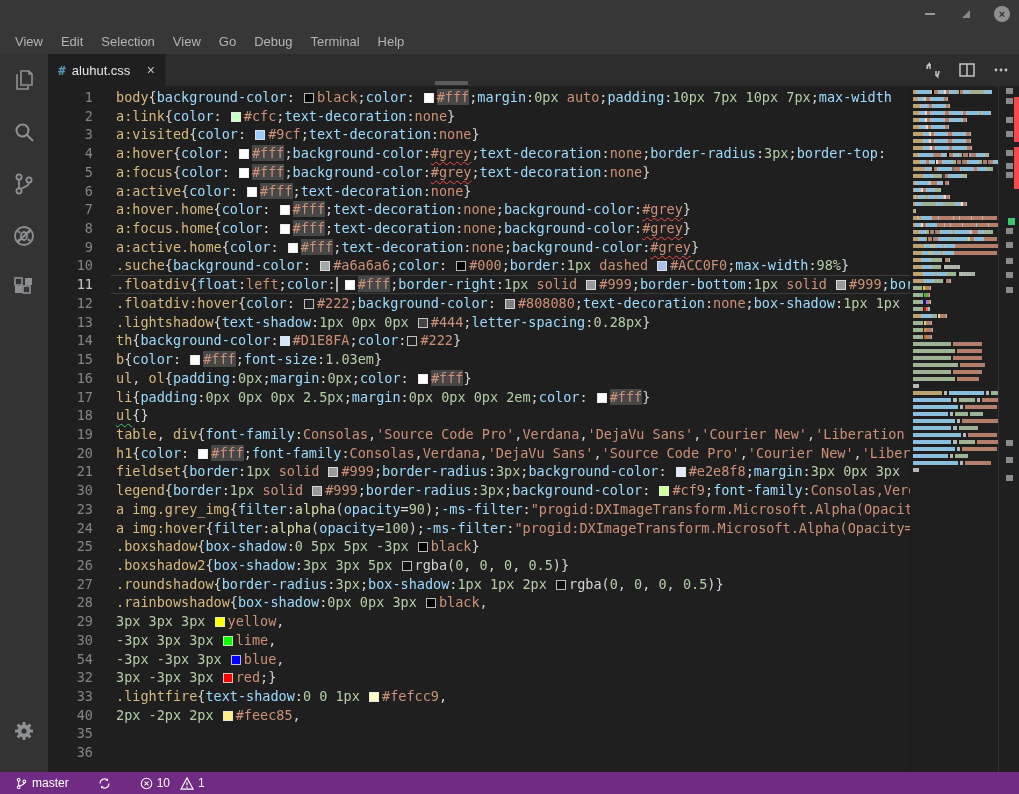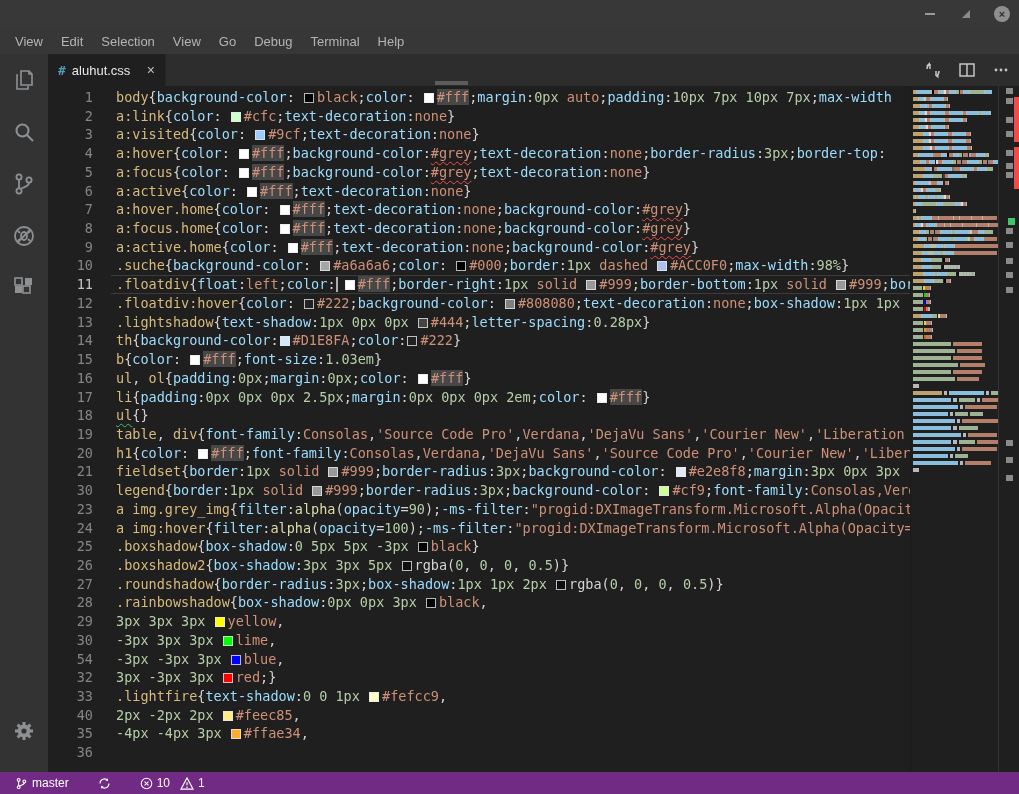--- a/index.html
+++ b/index.html
@@ -279,21 +279,20 @@
         <div class="code-line" style="top: 449.28px;"><span class="tk" style="color: rgb(215, 186, 125);">.boxshadow</span><span class="tk" style="color: rgb(212, 212, 212);">{</span><span class="tk" style="color: rgb(156, 220, 254);">box-shadow</span><span class="tk" style="color: rgb(212, 212, 212);">:</span><span class="tk" style="color: rgb(181, 206, 168);">0 5px 5px -3px</span><span class="tk" style="color: rgb(212, 212, 212);"> </span><span class="swatch" style="background: rgb(0, 0, 0);"></span><span class="tk" style="color: rgb(206, 145, 120);">black</span><span class="tk" style="color: rgb(212, 212, 212);">}</span></div>
         <div class="code-line" style="top: 468px;"><span class="tk" style="color: rgb(215, 186, 125);">.boxshadow2</span><span class="tk" style="color: rgb(212, 212, 212);">{</span><span class="tk" style="color: rgb(156, 220, 254);">box-shadow</span><span class="tk" style="color: rgb(212, 212, 212);">:</span><span class="tk" style="color: rgb(181, 206, 168);">3px 3px 5px</span><span class="tk" style="color: rgb(212, 212, 212);"> </span><span class="swatch" style="background: rgba(0, 0, 0, 0.5);"></span><span class="tk" style="color: rgb(212, 212, 212);">rgba</span><span class="tk" style="color: rgb(212, 212, 212);">(</span><span class="tk" style="color: rgb(181, 206, 168);">0</span><span class="tk" style="color: rgb(212, 212, 212);">, </span><span class="tk" style="color: rgb(181, 206, 168);">0</span><span class="tk" style="color: rgb(212, 212, 212);">, </span><span class="tk" style="color: rgb(181, 206, 168);">0</span><span class="tk" style="color: rgb(212, 212, 212);">, </span><span class="tk" style="color: rgb(181, 206, 168);">0.5</span><span class="tk" style="color: rgb(212, 212, 212);">)}</span></div>
         <div class="code-line" style="top: 486.72px;"><span class="tk" style="color: rgb(215, 186, 125);">.roundshadow</span><span class="tk" style="color: rgb(212, 212, 212);">{</span><span class="tk" style="color: rgb(156, 220, 254);">border-radius</span><span class="tk" style="color: rgb(212, 212, 212);">:</span><span class="tk" style="color: rgb(181, 206, 168);">3px</span><span class="tk" style="color: rgb(212, 212, 212);">;</span><span class="tk" style="color: rgb(156, 220, 254);">box-shadow</span><span class="tk" style="color: rgb(212, 212, 212);">:</span><span class="tk" style="color: rgb(181, 206, 168);">1px 1px 2px</span><span class="tk" style="color: rgb(212, 212, 212);"> </span><span class="swatch" style="background: rgba(0, 0, 0, 0.5);"></span><span class="tk" style="color: rgb(212, 212, 212);">rgba</span><span class="tk" style="color: rgb(212, 212, 212);">(</span><span class="tk" style="color: rgb(181, 206, 168);">0</span><span class="tk" style="color: rgb(212, 212, 212);">, </span><span class="tk" style="color: rgb(181, 206, 168);">0</span><span class="tk" style="color: rgb(212, 212, 212);">, </span><span class="tk" style="color: rgb(181, 206, 168);">0</span><span class="tk" style="color: rgb(212, 212, 212);">, </span><span class="tk" style="color: rgb(181, 206, 168);">0.5</span><span class="tk" style="color: rgb(212, 212, 212);">)}</span></div>
         <div class="code-line" style="top: 505.44px;"><span class="tk" style="color: rgb(215, 186, 125);">.rainbowshadow</span><span class="tk" style="color: rgb(212, 212, 212);">{</span><span class="tk" style="color: rgb(156, 220, 254);">box-shadow</span><span class="tk" style="color: rgb(212, 212, 212);">:</span><span class="tk" style="color: rgb(181, 206, 168);">0px 0px 3px</span><span class="tk" style="color: rgb(212, 212, 212);"> </span><span class="swatch" style="background: rgb(0, 0, 0);"></span><span class="tk" style="color: rgb(206, 145, 120);">black</span><span class="tk" style="color: rgb(212, 212, 212);">,</span></div>
         <div class="code-line" style="top: 524.16px;"><span class="tk" style="color: rgb(181, 206, 168);">3px 3px 3px</span><span class="tk" style="color: rgb(212, 212, 212);"> </span><span class="swatch" style="background: yellow;"></span><span class="tk" style="color: rgb(206, 145, 120);">yellow</span><span class="tk" style="color: rgb(212, 212, 212);">,</span></div>
         <div class="code-line" style="top: 542.88px;"><span class="tk" style="color: rgb(181, 206, 168);">-3px 3px 3px</span><span class="tk" style="color: rgb(212, 212, 212);"> </span><span class="swatch" style="background: lime;"></span><span class="tk" style="color: rgb(206, 145, 120);">lime</span><span class="tk" style="color: rgb(212, 212, 212);">,</span></div>
         <div class="code-line" style="top: 561.6px;"><span class="tk" style="color: rgb(181, 206, 168);">-3px -3px 3px</span><span class="tk" style="color: rgb(212, 212, 212);"> </span><span class="swatch" style="background: blue;"></span><span class="tk" style="color: rgb(206, 145, 120);">blue</span><span class="tk" style="color: rgb(212, 212, 212);">,</span></div>
         <div class="code-line" style="top: 580.32px;"><span class="tk" style="color: rgb(181, 206, 168);">3px -3px 3px</span><span class="tk" style="color: rgb(212, 212, 212);"> </span><span class="swatch" style="background: red;"></span><span class="tk" style="color: rgb(206, 145, 120);">red</span><span class="tk" style="color: rgb(212, 212, 212);">;}</span></div>
         <div class="code-line" style="top: 599.04px;"><span class="tk" style="color: rgb(215, 186, 125);">.lightfire</span><span class="tk" style="color: rgb(212, 212, 212);">{</span><span class="tk" style="color: rgb(156, 220, 254);">text-shadow</span><span class="tk" style="color: rgb(212, 212, 212);">:</span><span class="tk" style="color: rgb(181, 206, 168);">0 0 1px</span><span class="tk" style="color: rgb(212, 212, 212);"> </span><span class="swatch" style="background: rgb(254, 252, 201);"></span><span class="tk" style="color: rgb(206, 145, 120);">#fefcc9</span><span class="tk" style="color: rgb(212, 212, 212);">,</span></div>
         <div class="code-line" style="top: 617.76px;"><span class="tk" style="color: rgb(181, 206, 168);">2px -2px 2px</span><span class="tk" style="color: rgb(212, 212, 212);"> </span><span class="swatch" style="background: rgb(254, 236, 133);"></span><span class="tk" style="color: rgb(206, 145, 120);">#feec85</span><span class="tk" style="color: rgb(212, 212, 212);">,</span></div>
-        <div class="code-line" style="top: 636.48px;"><span class="tk" style="color: rgb(181, 206, 168);">-4px -4px 3px</span><span class="tk" style="color: rgb(212, 212, 212);"> </span><span class="swatch" style="background: rgb(255, 174, 52);"></span><span class="tk" style="color: rgb(206, 145, 120);">#ffae34</span><span class="tk" style="color: rgb(212, 212, 212);">,</span></div>
       </div>
   </div>
 
   <div class="minimap" id="minimap">
       <div class="mm-row" style="top: 2px;"><span class="mm-seg" style="width: 3.2px; background: rgb(215, 186, 125);"></span><span class="mm-seg" style="width: 1px; background: rgb(212, 212, 212);"></span><span class="mm-seg" style="width: 12.8px; background: rgb(156, 220, 254);"></span><span class="mm-seg" style="width: 1.6px; background: rgb(212, 212, 212);"></span><span class="mm-seg" style="width: 2px; background: rgb(0, 0, 0);"></span><span class="mm-seg" style="width: 4px; background: rgb(206, 145, 120);"></span><span class="mm-seg" style="width: 1px; background: rgb(212, 212, 212);"></span><span class="mm-seg" style="width: 4px; background: rgb(156, 220, 254);"></span><span class="mm-seg" style="width: 1.6px; background: rgb(212, 212, 212);"></span><span class="mm-seg" style="width: 2px; background: rgb(255, 255, 255);"></span><span class="mm-seg" style="width: 3.2px; background: rgb(206, 145, 120);"></span><span class="mm-seg" style="width: 1px; background: rgb(212, 212, 212);"></span><span class="mm-seg" style="width: 4.8px; background: rgb(156, 220, 254);"></span><span class="mm-seg" style="width: 1px; background: rgb(212, 212, 212);"></span><span class="mm-seg" style="width: 2.4px; background: rgb(181, 206, 168);"></span><span class="mm-seg" style="width: 1px; background: transparent;"></span><span class="mm-seg" style="width: 3.2px; background: rgb(206, 145, 120);"></span><span class="mm-seg" style="width: 1px; background: rgb(212, 212, 212);"></span><span class="mm-seg" style="width: 5.6px; background: rgb(156, 220, 254);"></span><span class="mm-seg" style="width: 1px; background: rgb(212, 212, 212);"></span><span class="mm-seg" style="width: 13.6px; background: rgb(181, 206, 168);"></span><span class="mm-seg" style="width: 1px; background: rgb(212, 212, 212);"></span><span class="mm-seg" style="width: 7.2px; background: rgb(156, 220, 254);"></span></div>
       <div class="mm-row" style="top: 9px;"><span class="mm-seg" style="width: 4.8px; background: rgb(215, 186, 125);"></span><span class="mm-seg" style="width: 1px; background: rgb(212, 212, 212);"></span><span class="mm-seg" style="width: 4px; background: rgb(156, 220, 254);"></span><span class="mm-seg" style="width: 1.6px; background: rgb(212, 212, 212);"></span><span class="mm-seg" style="width: 2px; background: rgb(204, 255, 204);"></span><span class="mm-seg" style="width: 3.2px; background: rgb(206, 145, 120);"></span><span class="mm-seg" style="width: 1px; background: rgb(212, 212, 212);"></span><span class="mm-seg" style="width: 12px; background: rgb(156, 220, 254);"></span><span class="mm-seg" style="width: 1px; background: rgb(212, 212, 212);"></span><span class="mm-seg" style="width: 3.2px; background: rgb(206, 145, 120);"></span><span class="mm-seg" style="width: 1px; background: rgb(212, 212, 212);"></span></div>
       <div class="mm-row" style="top: 16px;"><span class="mm-seg" style="width: 7.2px; background: rgb(215, 186, 125);"></span><span class="mm-seg" style="width: 1px; background: rgb(212, 212, 212);"></span><span class="mm-seg" style="width: 4px; background: rgb(156, 220, 254);"></span><span class="mm-seg" style="width: 1.6px; background: rgb(212, 212, 212);"></span><span class="mm-seg" style="width: 2px; background: rgb(153, 204, 255);"></span><span class="mm-seg" style="width: 3.2px; background: rgb(206, 145, 120);"></span><span class="mm-seg" style="width: 1px; background: rgb(212, 212, 212);"></span><span class="mm-seg" style="width: 12px; background: rgb(156, 220, 254);"></span><span class="mm-seg" style="width: 1px; background: rgb(212, 212, 212);"></span><span class="mm-seg" style="width: 3.2px; background: rgb(206, 145, 120);"></span><span class="mm-seg" style="width: 1px; background: rgb(212, 212, 212);"></span></div>
       <div class="mm-row" style="top: 23px;"><span class="mm-seg" style="width: 5.6px; background: rgb(215, 186, 125);"></span><span class="mm-seg" style="width: 1px; background: rgb(212, 212, 212);"></span><span class="mm-seg" style="width: 4px; background: rgb(156, 220, 254);"></span><span class="mm-seg" style="width: 1.6px; background: rgb(212, 212, 212);"></span><span class="mm-seg" style="width: 2px; background: rgb(255, 255, 255);"></span><span class="mm-seg" style="width: 3.2px; background: rgb(206, 145, 120);"></span><span class="mm-seg" style="width: 1px; background: rgb(212, 212, 212);"></span><span class="mm-seg" style="width: 12.8px; background: rgb(156, 220, 254);"></span><span class="mm-seg" style="width: 1px; background: rgb(212, 212, 212);"></span><span class="mm-seg" style="width: 4px; background: rgb(206, 145, 120);"></span><span class="mm-seg" style="width: 1px; background: rgb(212, 212, 212);"></span><span class="mm-seg" style="width: 12px; background: rgb(156, 220, 254);"></span><span class="mm-seg" style="width: 1px; background: rgb(212, 212, 212);"></span><span class="mm-seg" style="width: 3.2px; background: rgb(206, 145, 120);"></span><span class="mm-seg" style="width: 1px; background: rgb(212, 212, 212);"></span><span class="mm-seg" style="width: 10.4px; background: rgb(156, 220, 254);"></span><span class="mm-seg" style="width: 1px; background: rgb(212, 212, 212);"></span><span class="mm-seg" style="width: 2.4px; background: rgb(181, 206, 168);"></span><span class="mm-seg" style="width: 1px; background: rgb(212, 212, 212);"></span><span class="mm-seg" style="width: 8px; background: rgb(156, 220, 254);"></span><span class="mm-seg" style="width: 1px; background: rgb(212, 212, 212);"></span></div>
       <div class="mm-row" style="top: 30px;"><span class="mm-seg" style="width: 5.6px; background: rgb(215, 186, 125);"></span><span class="mm-seg" style="width: 1px; background: rgb(212, 212, 212);"></span><span class="mm-seg" style="width: 4px; background: rgb(156, 220, 254);"></span><span class="mm-seg" style="width: 1.6px; background: rgb(212, 212, 212);"></span><span class="mm-seg" style="width: 2px; background: rgb(255, 255, 255);"></span><span class="mm-seg" style="width: 3.2px; background: rgb(206, 145, 120);"></span><span class="mm-seg" style="width: 1px; background: rgb(212, 212, 212);"></span><span class="mm-seg" style="width: 12.8px; background: rgb(156, 220, 254);"></span><span class="mm-seg" style="width: 1px; background: rgb(212, 212, 212);"></span><span class="mm-seg" style="width: 4px; background: rgb(206, 145, 120);"></span><span class="mm-seg" style="width: 1px; background: rgb(212, 212, 212);"></span><span class="mm-seg" style="width: 12px; background: rgb(156, 220, 254);"></span><span class="mm-seg" style="width: 1px; background: rgb(212, 212, 212);"></span><span class="mm-seg" style="width: 3.2px; background: rgb(206, 145, 120);"></span><span class="mm-seg" style="width: 1px; background: rgb(212, 212, 212);"></span></div>
       <div class="mm-row" style="top: 37px;"><span class="mm-seg" style="width: 6.4px; background: rgb(215, 186, 125);"></span><span class="mm-seg" style="width: 1px; background: rgb(212, 212, 212);"></span><span class="mm-seg" style="width: 4px; background: rgb(156, 220, 254);"></span><span class="mm-seg" style="width: 1.6px; background: rgb(212, 212, 212);"></span><span class="mm-seg" style="width: 2px; background: rgb(255, 255, 255);"></span><span class="mm-seg" style="width: 3.2px; background: rgb(206, 145, 120);"></span><span class="mm-seg" style="width: 1px; background: rgb(212, 212, 212);"></span><span class="mm-seg" style="width: 12px; background: rgb(156, 220, 254);"></span><span class="mm-seg" style="width: 1px; background: rgb(212, 212, 212);"></span><span class="mm-seg" style="width: 3.2px; background: rgb(206, 145, 120);"></span><span class="mm-seg" style="width: 1px; background: rgb(212, 212, 212);"></span></div>

